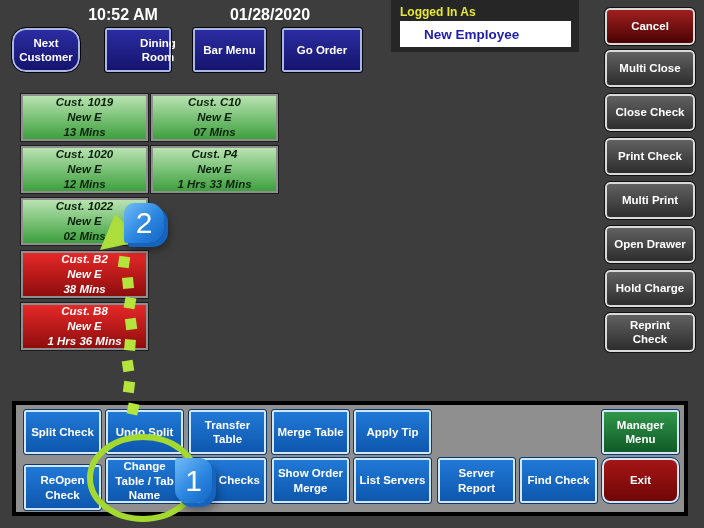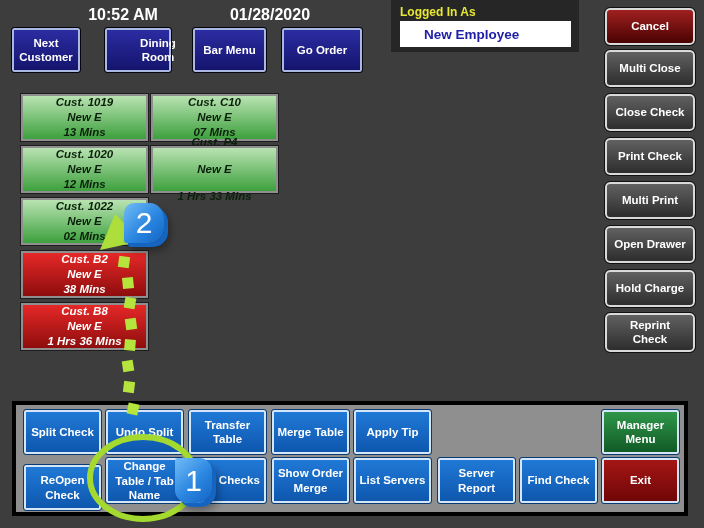--- a/index.html
+++ b/index.html
@@ -79,21 +79,21 @@
   .bubble.step1 { left: 175px; top: 458px; width: 37px; height: 45px; border-radius: 3px 13px 15px 13px; }
 </style>
 </head>
 <body>
 
 <div class="screen">
 
   <div class="clock" style="left:58px;">10:52 AM</div>
   <div class="clock" style="left:205px;">01/28/2020</div>
 
-  <div class="nav-btn" style="left:12px;width:68px;">Next
+  <div class="nav-btn" style="left:12px;width:68px;border-radius:14px;">Next
 Customer</div>
   <div class="nav-btn" style="left:105px;width:66px;padding-left:40px;">Dining
 Room</div>
   <div class="nav-btn" style="left:193px;width:73px;">Bar Menu</div>
   <div class="nav-btn" style="left:282px;width:80px;">Go Order</div>
 
   <div class="login-strip"></div>
   <div class="logged-label">Logged In As</div>
   <div class="logged-box">New Employee</div>
 
@@ -115,21 +115,21 @@
   <div class="tile open" style="left:151px;top:94px;">
     <span>Cust. C10</span>
     <span>New E</span>
     <span>07 Mins</span>
   </div>
   <div class="tile open" style="left:21px;top:146px;">
     <span>Cust. 1020</span>
     <span>New E</span>
     <span>12 Mins</span>
   </div>
-  <div class="tile open" style="left:151px;top:146px;gap:12px;">
+  <div class="tile open" style="left:151px;top:146px;">
     <span>Cust. P4</span>
     <span>New E</span>
     <span>1 Hrs 33 Mins</span>
   </div>
   <div class="tile open" style="left:21px;top:198px;">
     <span>Cust. 1022</span>
     <span>New E</span>
     <span>02 Mins</span>
   </div>
   <div class="tile alert" style="left:21px;top:251px;">
@@ -158,21 +158,21 @@
     <div class="blue-btn row2" style="left:90px;">Change
 Table / Tab
 Name</div>
     <div class="blue-btn row2" style="left:173px;">List Checks</div>
     <div class="blue-btn row2" style="left:256px;">Show Order
 Merge</div>
     <div class="blue-btn row2" style="left:338px;">List Servers</div>
     <div class="blue-btn row2" style="left:422px;">Server
 Report</div>
     <div class="blue-btn row2" style="left:504px;">Find Check</div>
-    <div class="blue-btn row2 red" style="left:586px;">Exit</div>
+    <div class="blue-btn row2 red" style="left:586px;border-radius:8px;">Exit</div>
   </div>
 
   <svg class="annot-svg" width="704" height="528" viewBox="0 0 704 528">
     <ellipse cx="143" cy="478" rx="53" ry="41" fill="none" stroke="#a4d92f" stroke-width="6"></ellipse>
     <g fill="#b5e53c">
       <rect x="-5.5" y="-5.5" width="11" height="11" transform="translate(133,409) rotate(12)"></rect>
       <rect x="-5.5" y="-5.5" width="11" height="11" transform="translate(129,387) rotate(7)"></rect>
       <rect x="-5.5" y="-5.5" width="11" height="11" transform="translate(128,366) rotate(-9)"></rect>
       <rect x="-5.5" y="-5.5" width="11" height="11" transform="translate(130,345) rotate(5)"></rect>
       <rect x="-5.5" y="-5.5" width="11" height="11" transform="translate(131,324) rotate(-8)"></rect>

